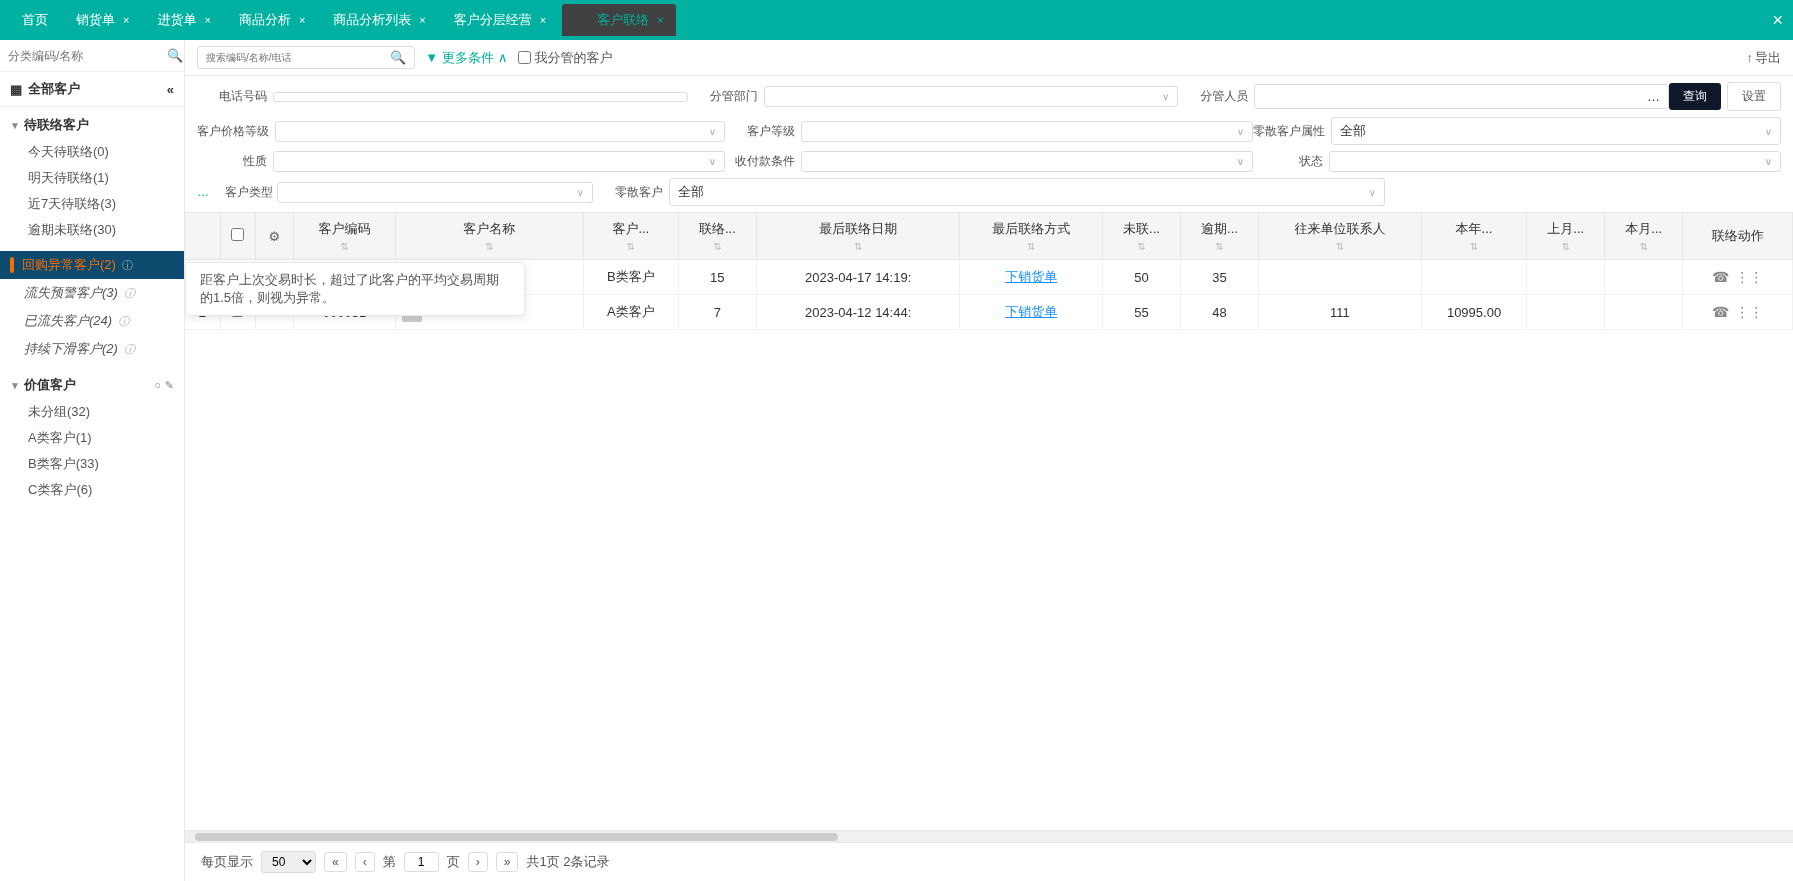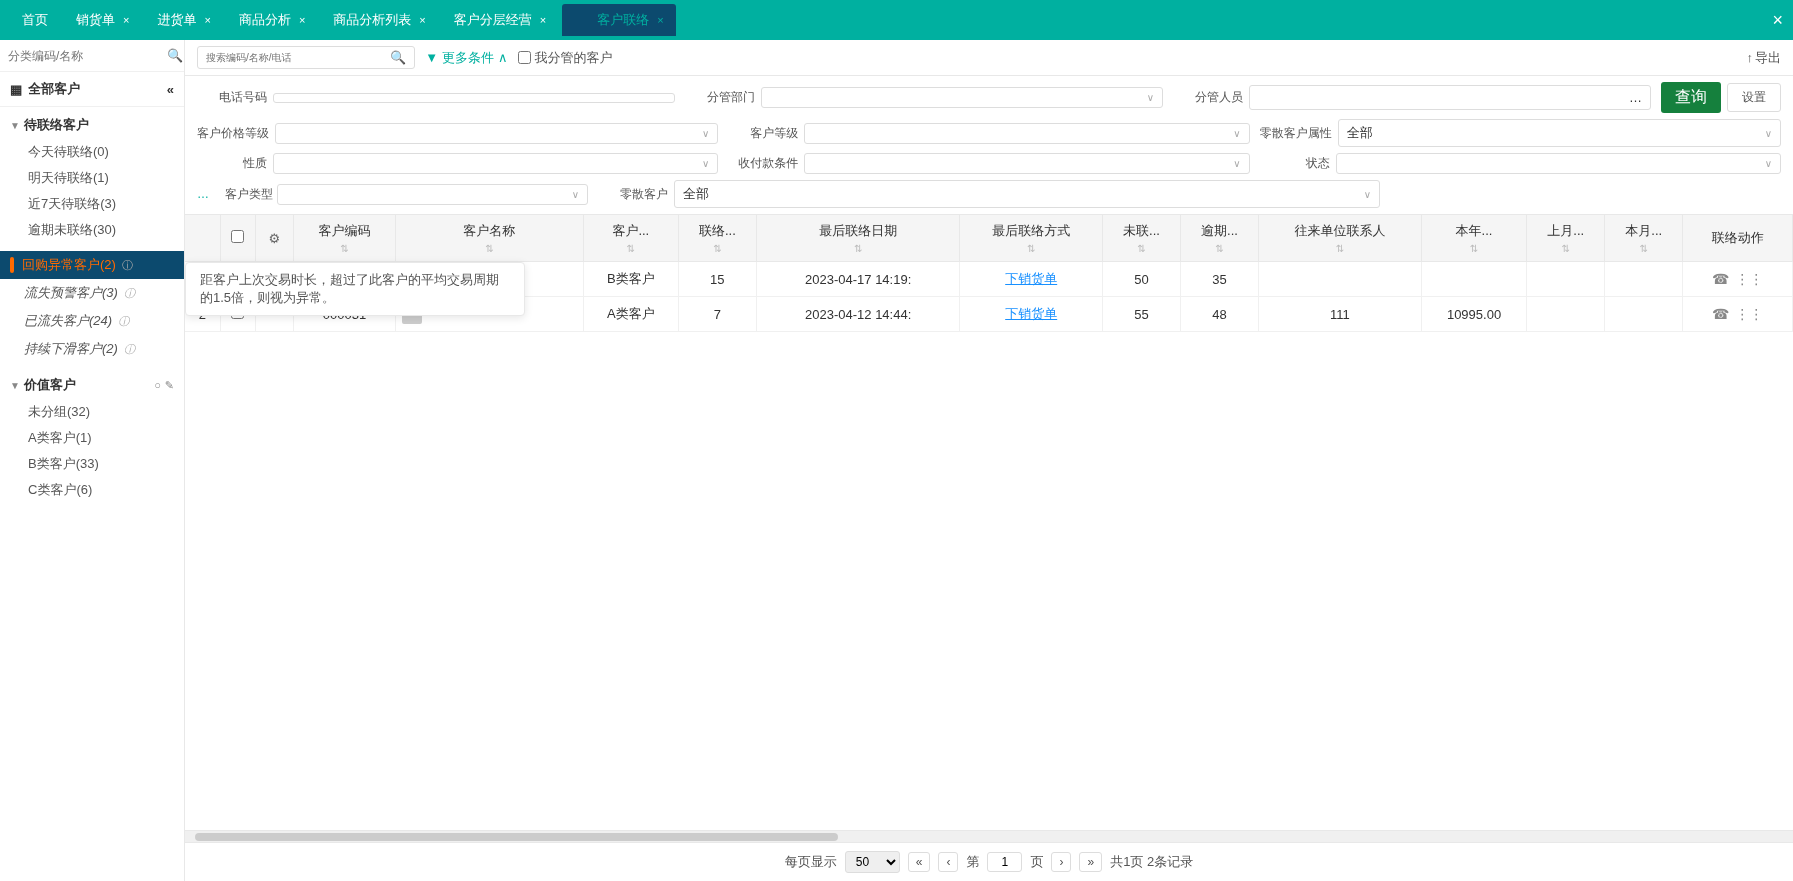--- a/index.html
+++ b/index.html
@@ -10,21 +10,21 @@
       display: flex; align-items: center;
       background: #00b0a0; height: 40px;
       padding: 0 10px; gap: 4px;
       position: relative;
     }
     .nav-tab {
       color: #fff; padding: 4px 12px; cursor: pointer;
       border-radius: 3px 3px 0 0; display: flex; align-items: center; gap: 4px;
       font-size: 13px; white-space: nowrap; height: 32px;
     }
-    .nav-tab.active { background: #0c4a6e; color: #00b0a0; padding-left: 35px; }
+    .nav-tab.active { background: #404040; color: #00b0a0; padding-left: 35px; }
     .nav-tab .close-x { font-size: 11px; cursor: pointer; margin-left: 4px; }
     .nav-close-btn {
       position: absolute; right: 10px; top: 50%; transform: translateY(-50%);
       color: #fff; font-size: 18px; cursor: pointer;
     }
 
     
     .main-layout { display: flex; height: calc(881px - 40px); }
 
     
@@ -94,38 +94,38 @@
     .export-btn {
       margin-left: auto; color: #555; cursor: pointer; font-size: 12px;
       display: flex; align-items: center; gap: 2px;
     }
 
     
     .filter-rows {
       background: #fff; border-bottom: 1px solid #e8e8e8; padding: 6px 12px;
     }
     .filter-row {
-      display: flex; align-items: center; gap: 10px; margin-bottom: 6px;
+      display: flex; align-items: center; gap: 0; margin-bottom: 6px;
     }
     .filter-row:last-child { margin-bottom: 0; }
     .filter-cell {
       display: flex; align-items: center; gap: 6px; flex: 1;
     }
     .filter-label { color: #555; white-space: nowrap; min-width: 70px; text-align: right; font-size: 12px; }
     .filter-input {
       flex: 1; border: 1px solid #ddd; border-radius: 3px;
       padding: 4px 8px; font-size: 12px; outline: none; color: #333;
       display: flex; align-items: center; justify-content: space-between;
       cursor: pointer; background: #fff; min-width: 120px;
     }
     .filter-input .arrow { color: #aaa; font-size: 10px; }
     .filter-actions { display: flex; gap: 6px; align-items: center; }
     .btn-query {
-      background: #15803d; color: #fff; border: none; border-radius: 3px;
-      padding: 5px 14px; cursor: pointer; font-size: 16px;
+      background: #0f172a; color: #fff; border: none; border-radius: 3px;
+      padding: 5px 14px; cursor: pointer; font-size: 12px;
     }
     .btn-settings {
       background: #fff; color: #555; border: 1px solid #ddd; border-radius: 3px;
       padding: 5px 14px; cursor: pointer; font-size: 12px;
     }
     .more-btn { color: #00b0a0; cursor: pointer; font-size: 12px; }
 
     
     .table-area {
       flex: 1; overflow: auto; background: #fff; margin: 0;
@@ -149,21 +149,21 @@
     .link-text { color: #1890ff; text-decoration: underline; cursor: pointer; }
     .action-icons { display: flex; gap: 6px; justify-content: center; }
     .action-icon { color: #888; cursor: pointer; font-size: 14px; }
     .gear-icon-cell { cursor: pointer; color: #666; }
     .customer-name-cell { display: flex; align-items: center; gap: 4px; }
     .name-avatar { width: 20px; height: 20px; background: #ccc; border-radius: 2px; display: inline-block; }
 
     
     .pagination-bar {
       background: #fff; border-top: 1px solid #e8e8e8;
-      display: flex; align-items: center; justify-content: center;
+      display: flex; align-items: center; justify-content: flex-start;
       padding: 8px 16px; gap: 8px; font-size: 12px; color: #555;
     }
     .page-size-select {
       border: 1px solid #ddd; border-radius: 3px; padding: 2px 6px;
       font-size: 12px; outline: none;
     }
     .page-nav-btn {
       border: 1px solid #ddd; background: #fff; border-radius: 3px;
       padding: 2px 7px; cursor: pointer; font-size: 12px; color: #555;
     }

